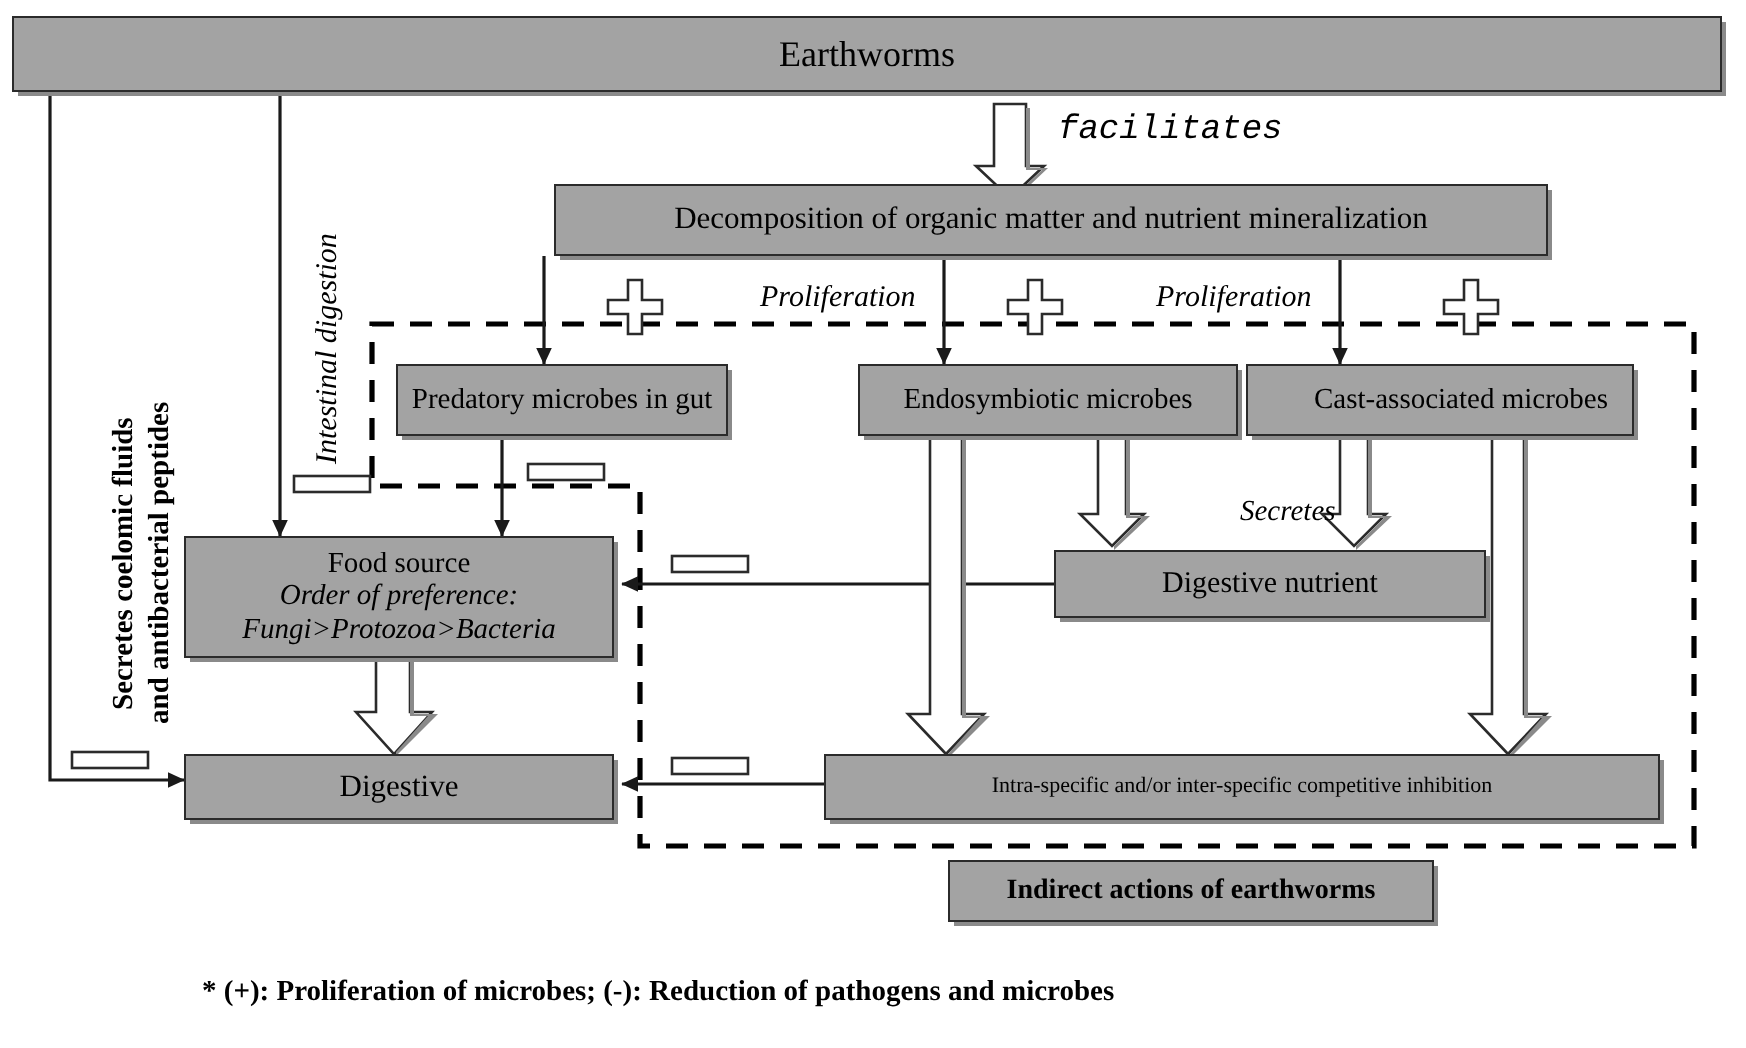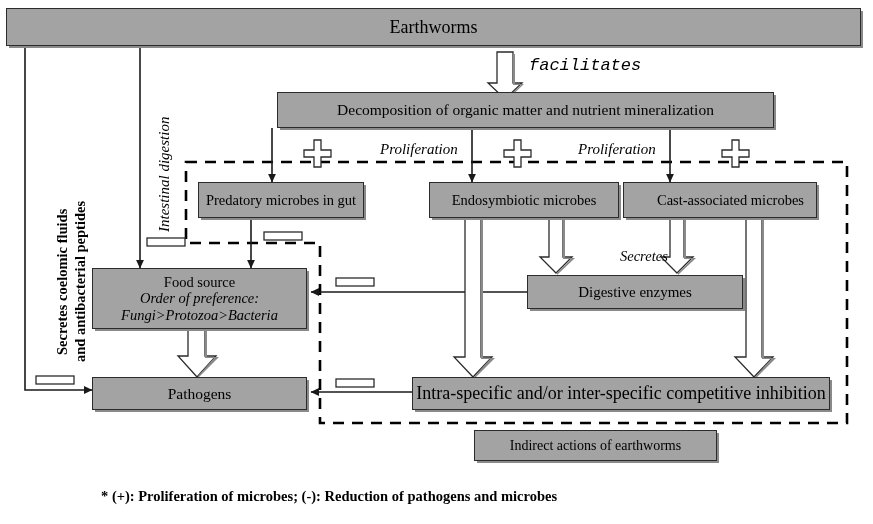--- a/index.html
+++ b/index.html
@@ -171,32 +171,32 @@
     <span class="ln">Cast-associated microbes</span>
   </div>
 
   <div class="node" style="left:92px; top:268px; width:215px; height:61px; font-size:14.5px;">
     <span class="ln">Food source</span>
     <span class="ln it">Order of preference:</span>
     <span class="ln it">Fungi&gt;Protozoa&gt;Bacteria</span>
   </div>
 
   <div class="node" style="left:527px; top:275px; width:216px; height:34px; font-size:15px;">
-    <span class="ln">Digestive enzymes</span>
+    <span class="ln">Digestive nutrient</span>
   </div>
 
   <div class="node" style="left:92px; top:377px; width:215px; height:33px; font-size:15.5px;">
-    <span class="ln">Pathogens</span>
-  </div>
-
-  <div class="node" style="left:412px; top:377px; width:418px; height:33px; font-size:18px;">
+    <span class="ln">Digestive</span>
+  </div>
+
+  <div class="node" style="left:412px; top:377px; width:418px; height:33px; font-size:11px;">
     <span class="ln">Intra-specific and/or inter-specific competitive inhibition</span>
   </div>
 
-  <div class="node" style="left:474px; top:430px; width:243px; height:31px; font-size:14px;">
+  <div class="node" style="left:474px; top:430px; width:243px; height:31px; font-size:14px;font-weight:bold;">
     <span class="ln">Indirect actions of earthworms</span>
   </div>
 
   <div class="edge-label" style="left:529px; top:56px; font-size:17px;font-family:Liberation Mono, monospace;">facilitates</div>
 
   <div class="edge-label" style="left:380px; top:141px; font-size:15px;">Proliferation</div>
 
   <div class="edge-label" style="left:578px; top:141px; font-size:15px;">Proliferation</div>
 
   <div class="edge-label" style="left:620px; top:248px; font-size:14.5px;">Secretes</div>

